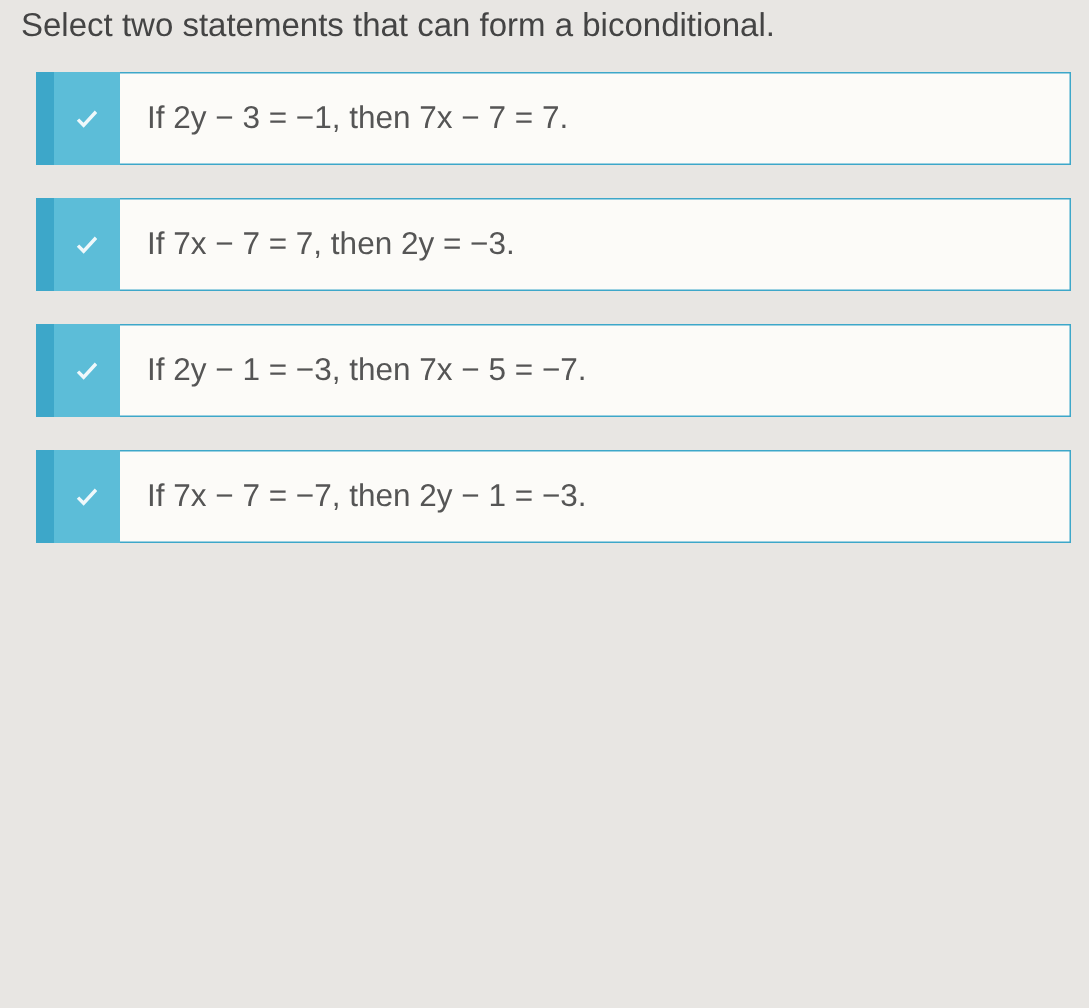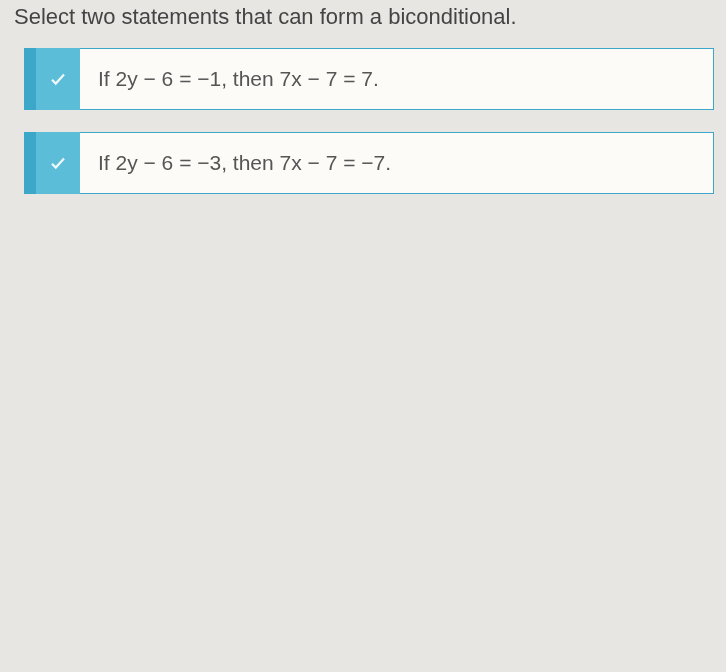--- a/index.html
+++ b/index.html
@@ -69,30 +69,48 @@
 
 <div class="options-container">
 
   <div class="option-row">
     <div class="checkbox-stub"></div>
     <div class="checkbox-btn">
       <svg class="checkmark" viewBox="0 0 24 24">
           <polyline points="4,13 9,18 20,6"></polyline>
         </svg>
     </div>
-    <div class="option-text">If 2y − 6 = −1, then 7x − 7 = 7.</div>
+    <div class="option-text">If 2y − 3 = −1, then 7x − 7 = 7.</div>
   </div>
-
 
 
   <div class="option-row">
     <div class="checkbox-stub"></div>
     <div class="checkbox-btn">
       <svg class="checkmark" viewBox="0 0 24 24">
           <polyline points="4,13 9,18 20,6"></polyline>
         </svg>
     </div>
-    <div class="option-text">If 2y − 6 = −3, then 7x − 7 = −7.</div>
+    <div class="option-text">If 7x − 7 = 7, then 2y = −3.</div>
+  </div>
+
+  <div class="option-row">
+    <div class="checkbox-stub"></div>
+    <div class="checkbox-btn">
+      <svg class="checkmark" viewBox="0 0 24 24">
+          <polyline points="4,13 9,18 20,6"></polyline>
+        </svg>
+    </div>
+    <div class="option-text">If 2y − 1 = −3, then 7x − 5 = −7.</div>
   </div>
 
 
+  <div class="option-row">
+    <div class="checkbox-stub"></div>
+    <div class="checkbox-btn">
+      <svg class="checkmark" viewBox="0 0 24 24">
+          <polyline points="4,13 9,18 20,6"></polyline>
+        </svg>
+    </div>
+    <div class="option-text">If 7x − 7 = −7, then 2y − 1 = −3.</div>
+  </div>
 
 </div>
 
 </body></html>

